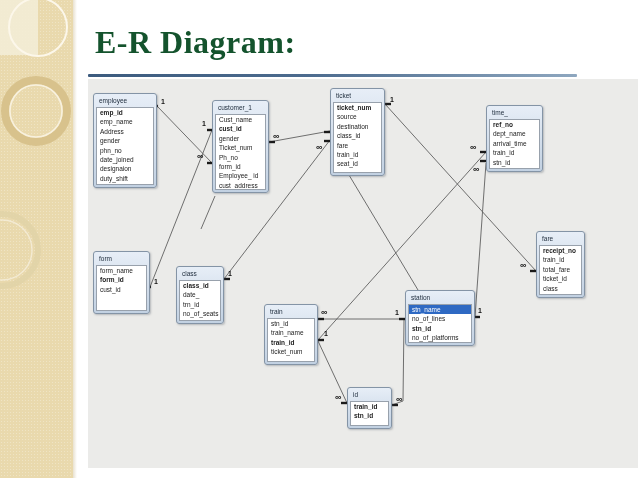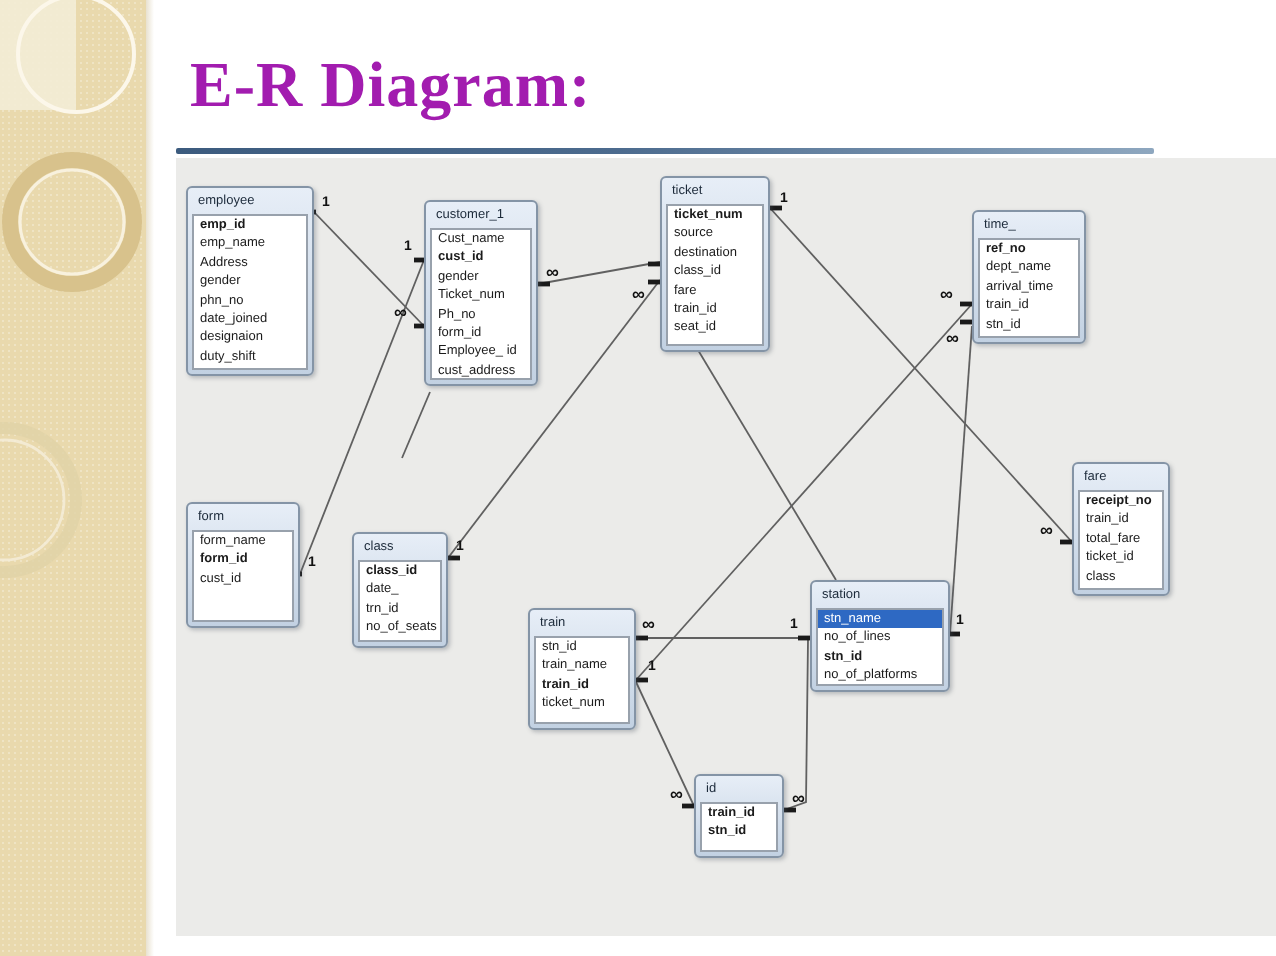--- a/index.html
+++ b/index.html
@@ -76,21 +76,21 @@
   <svg width="73" height="478">
     <circle cx="38" cy="27" r="29" fill="none" stroke="#fcf7ea" stroke-width="2"></circle>
     <circle cx="36" cy="111" r="31" fill="none" stroke="#d8c28c" stroke-width="8"></circle>
     <circle cx="36" cy="111" r="26" fill="none" stroke="#f8f1de" stroke-width="1.6"></circle>
     <circle cx="2" cy="250" r="36" fill="none" stroke="#e0d2a6" stroke-width="6" opacity="0.8"></circle>
     <circle cx="2" cy="250" r="30" fill="none" stroke="#f5eedb" stroke-width="1.4" opacity="0.8"></circle>
   </svg>
 </aside>
 <div class="sidebar-shadow"></div>
 
-<h1 class="slide-title" style="color: #a21caf;">E-R Diagram:</h1>
+<h1 class="slide-title" style="color: #14532d;">E-R Diagram:</h1>
 <div class="title-rule"></div>
 
 <div class="panel" id="panel" style="background: rgb(235, 235, 233);"></div>
 
 <svg class="overlay" id="overlay" width="638" height="478" viewBox="0 0 638 478">
     <polyline points="157,106 212,163" fill="none" stroke="#606060" stroke-width="0.9"></polyline>
     <polyline points="150,287 212,130" fill="none" stroke="#606060" stroke-width="0.9"></polyline>
     <polyline points="269,142 330,131" fill="none" stroke="#606060" stroke-width="0.9"></polyline>
     <polyline points="224,279 330,140" fill="none" stroke="#606060" stroke-width="0.9"></polyline>
     <polyline points="385,104 536,271" fill="none" stroke="#606060" stroke-width="0.9"></polyline>

